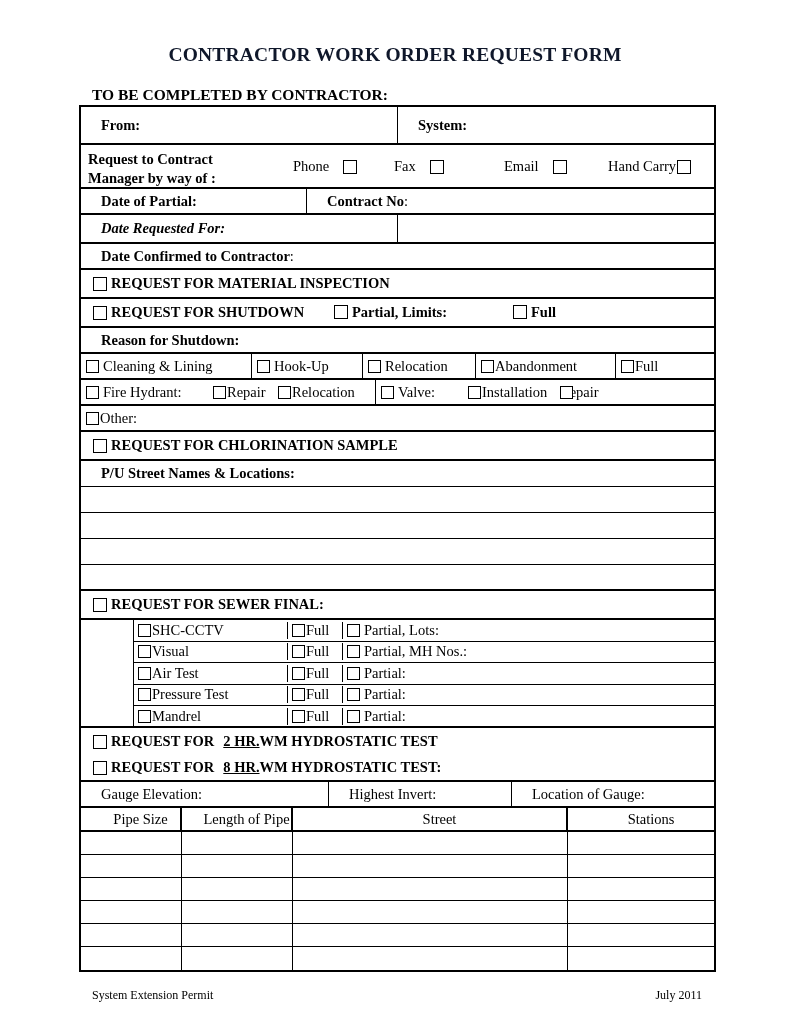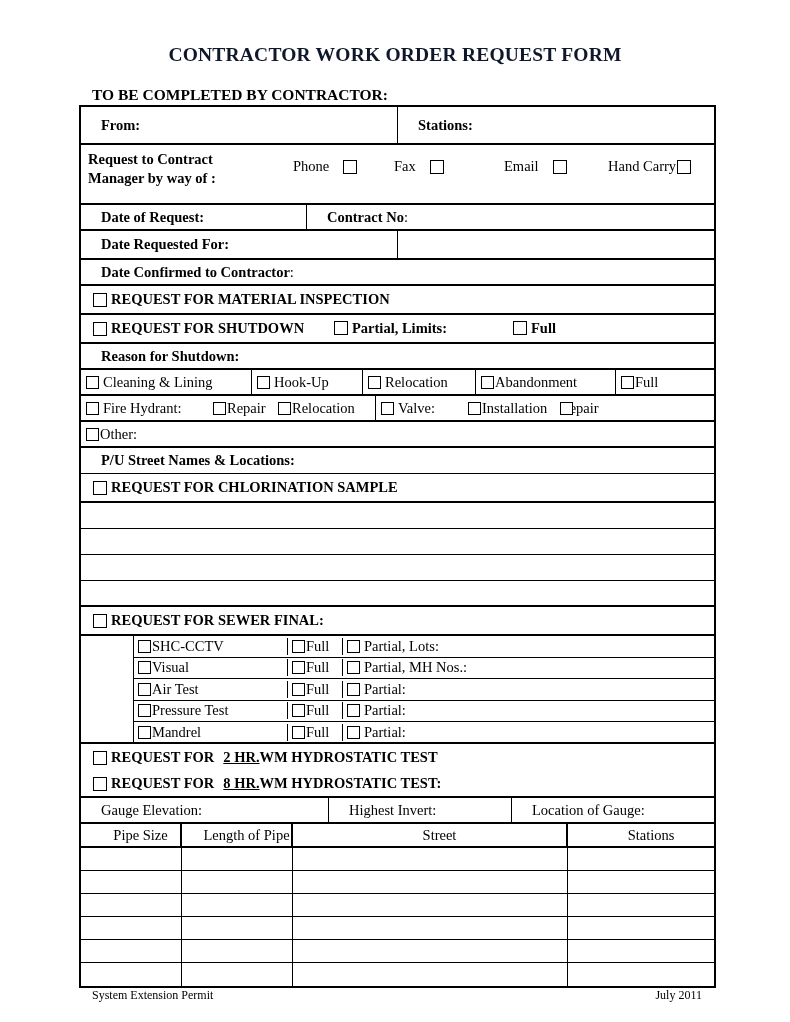--- a/index.html
+++ b/index.html
@@ -93,21 +93,21 @@
   .cb.lg { width: 14px; height: 14px; }
 
   .lbl { margin-left: 4px; white-space: nowrap; }
   .lbl.tight { margin-left: 1px; }
 
   
   .r-from { height: 38px; }
   .c-from { width: 317px; }
 
   
-  .r-mgr { height: 60px; }
+  .r-mgr { height: 44px; }
   .mgr-text {
     position: absolute;
     left: 7px;
     top: 5px;
     font-weight: bold;
     font-size: 14.5px;
     line-height: 1.32;
   }
   .way-item {
     position: absolute;
@@ -204,21 +204,21 @@
   <div class="doc-title">CONTRACTOR WORK ORDER REQUEST FORM</div>
   <div class="section-heading">TO BE COMPLETED BY CONTRACTOR:</div>
 
   <div class="form-frame">
 
     <div class="row r-from">
       <div class="cell bdr-thin c-from">
         <span class="b">From:</span>
       </div>
       <div class="cell" style="flex:1">
-        <span class="b">Stations:</span>
+        <span class="b">System:</span>
       </div>
     </div>
 
     <div class="row r-mgr">
       <div class="mgr-text">
         <div>Request to Contract</div>
         <div>Manager by way of :</div>
       </div>
       <div class="way-item" style="left:212px;">
         <span>Phone</span>
@@ -233,30 +233,30 @@
         <span class="cb lg" style="margin-left:14px;"></span>
       </div>
       <div class="way-item" style="left:527px;">
         <span>Hand Carry</span>
         <span class="cb lg" style="margin-left:1px;"></span>
       </div>
     </div>
 
     <div class="row r-std">
       <div class="cell bdr-thin" style="width:226px;">
-        <span class="b">Date of Request:</span>
+        <span class="b">Date of Partial:</span>
       </div>
       <div class="cell" style="flex:1">
         <span class="b">Contract No</span>
           <span>:</span>
       </div>
     </div>
 
     <div class="row r-big">
-      <div class="cell bdr-thin" style="width:317px;">
+      <div class="cell bdr-thin" style="width:317px;font-style:italic;">
         <span class="b">Date Requested For:</span>
       </div>
     </div>
 
     <div class="row r-std">
       <div class="cell" style="flex:1">
         <span class="b">Date Confirmed to Contractor</span>
           <span> :</span>
       </div>
     </div>
@@ -339,30 +339,30 @@
       </div>
     </div>
 
     <div class="row r-std">
       <div class="opt" style="flex:1">
         <span class="cb"></span>
         <span class="lbl tight">Other:</span>
       </div>
     </div>
 
-    <div class="row r-std thin">
-      <div class="cell" style="flex:1">
-        <span class="b">P/U Street Names &amp; Locations:</span>
-      </div>
-    </div>
-
     <div class="row r-big">
       <div class="cell" style="flex:1;padding-left:12px;">
         <span class="cb lg"></span>
         <span class="lbl b">REQUEST FOR CHLORINATION SAMPLE</span>
+      </div>
+    </div>
+
+    <div class="row r-std thin">
+      <div class="cell" style="flex:1">
+        <span class="b">P/U Street Names &amp; Locations:</span>
       </div>
     </div>
     <div class="row r-std thin">
         <div class="cell" style="flex:1"></div>
       </div>
     <div class="row r-std thin">
         <div class="cell" style="flex:1"></div>
       </div>
     <div class="row r-std thin">
         <div class="cell" style="flex:1"></div>

